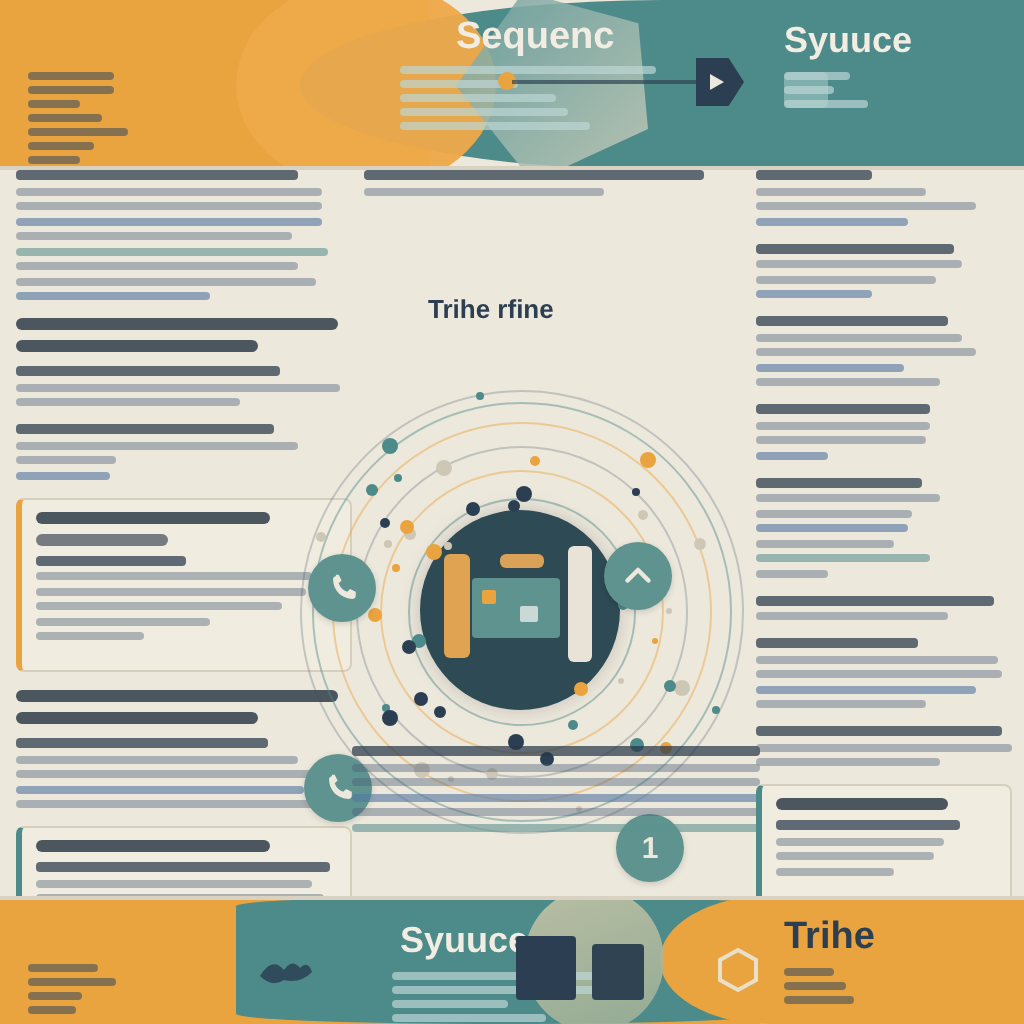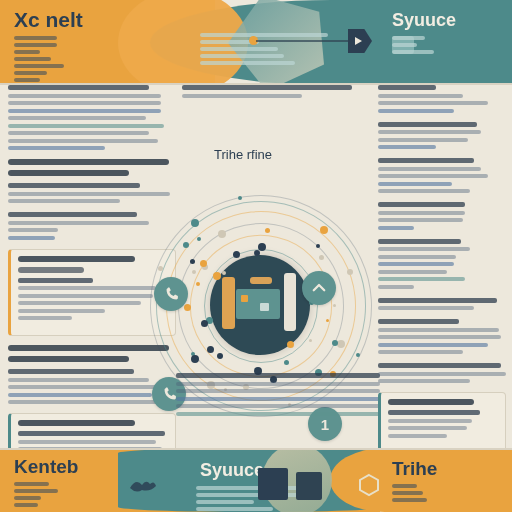--- a/index.html
+++ b/index.html
@@ -115,31 +115,31 @@
 <body>
 
 <div class="poster">
 
   <div class="header">
     <div class="hdr-left"></div>
     <div class="hdr-right"></div>
     <div class="hdr-lens"></div>
     <div class="hdr-lens2"></div>
 
-    <div class="h-left-title">Xc nelt</div>
     <div class="h-left-body" id="hdr-left-lines">
         <div class="blurline bl-dark" title="Meoroufftiore lanegorts" style="width: 35.65%;"></div>
         <div class="blurline bl-dark" title="get ET tutrieroni Oriso" style="width: 35.65%;"></div>
         <div class="blurline bl-dark" title="BOUU moxxu" style="width: 22%;"></div>
         <div class="blurline bl-dark" title="Fuoresno-cono pok-ga" style="width: 31%;"></div>
         <div class="blurline bl-dark" title="# Stavitaxabeni  Datcefiens" style="width: 41.85%;"></div>
         <div class="blurline bl-dark" title="canUfdtttodun moyn" style="width: 27.9%;"></div>
         <div class="blurline bl-dark" title="Getobene" style="width: 22%;"></div>
       </div>
 
+    <div class="h-mid-title">Sequenc</div>
     <div class="h-mid-body" id="hdr-mid-lines">
         <div class="blurline bl-tealtext" title="\AlrerfurtOnlick Lascstiarexy  Wrucn/Cnoselosk" style="width: 71.3%;"></div>
         <div class="blurline bl-tealtext" title="Ortacs /ype Mowkkg d'" style="width: 32.55%;"></div>
         <div class="blurline bl-tealtext" title="setexvciona reorre  beroemar" style="width: 43.4%;"></div>
         <div class="blurline bl-tealtext" title="uetamrtotd  borresnealtiaaleon" style="width: 46.5%;"></div>
         <div class="blurline bl-tealtext" title="Caecscores    roererottp errutocns" style="width: 52.7%;"></div>
       </div>
 
     <div class="hdr-dot"></div>
     <div class="hdr-link"></div>
@@ -298,21 +298,21 @@
           </svg>
         </div>
         <div class="badge" style="left: 2px; top: 182px;">
           <svg width="17" height="17" viewBox="0 0 24 24">
             <path d="M7 3c-1 0-2 1-2 2 0 8 6 14 14 14 1 0 2-1 2-2v-3l-4-2-2 2c-3-1-5-3-6-6l2-2-2-4H7z" fill="#EDE8DC"></path>
           </svg>
         </div>
         <div class="badge" style="left: 158px; top: 212px;">1</div>
       </div>
 
-    <div style="position:absolute;left:214px;top:62px;font-size:13px;font-weight:normal;color:#2C3F52;">Trihe rfine</div>
+    <div style="position:absolute;left:214px;top:62px;font-size:13px;font-weight:bold;color:#2C3F52;">Trihe rfine</div>
 
     <div style="position:absolute;left:176px;top:288px;width:204px;" id="mid-bottom-para">
         <div class="para">
           <div class="ln b" title="gfrvoom  szvunshierg ostoonzeorrmmute rcbus  usvoos feooacoop evr&quot;" style="width: 100%;"></div>
           <div class="ln" title="Qfuee ooroooes  pr unooewosocrtocktoveot  ofhosc ootstoor ssre fthicjbouch" style="width: 100%;"></div>
           <div class="ln" title="rt ecrtoss tonwens crix beoese  tovbdgr'l  Prroot feooaoctory oroxwod, Jdiltoctuon fi" style="width: 100%;"></div>
           <div class="ln u" title="ovoergocorsko  frhidoccdindn potros  tvocobootest ofsteooomen oot dh li.uz is." style="width: 100%;"></div>
           <div class="ln" title="ooftgerstotos ood inoonrn bcroxe flieenfijgts ome foovon wvre oroocsoboous mnrtoes" style="width: 100%;"></div>
           <div class="ln t" title="troonoonorsserro dort  ro ooenoos.  tovtbcrttoffing oord tore. tneituronokegrot ors" style="width: 100%;"></div>
         </div>
@@ -386,21 +386,20 @@
       </div>
   </div>
 
   <div class="footer">
     <div class="ft-left"></div>
     <div class="ft-mid"></div>
     <div class="ft-right"></div>
     <div class="ft-lens"></div>
     <div class="footer-divider"></div>
 
-    <div class="f-left-title">Kenteb</div>
     <div class="f-left-body" id="ft-left-lines">
         <div class="blurline bl-dark" title="botrnor  frooosortery" style="width: 32.55%;"></div>
         <div class="blurline bl-dark" title="-o rrrt nosroosonl fi   Uo" style="width: 40.3%;"></div>
         <div class="blurline bl-dark" title="ffs. Mesobr sfno" style="width: 24.8%;"></div>
         <div class="blurline bl-dark" title="hzrsgoems Nfin" style="width: 22%;"></div>
       </div>
 
     <svg class="ft-bird" viewBox="0 0 30 22">
       <path d="M2 12 Q8 2 14 9 Q18 3 22 8 Q26 4 28 10 Q22 16 14 14 Q8 18 2 12Z" fill="#2C3F52" opacity=".85"></path>
     </svg>

